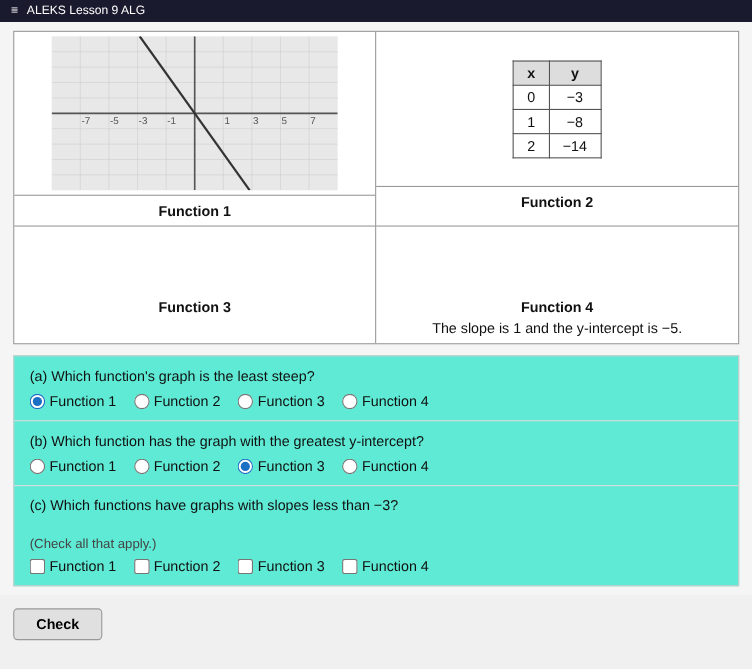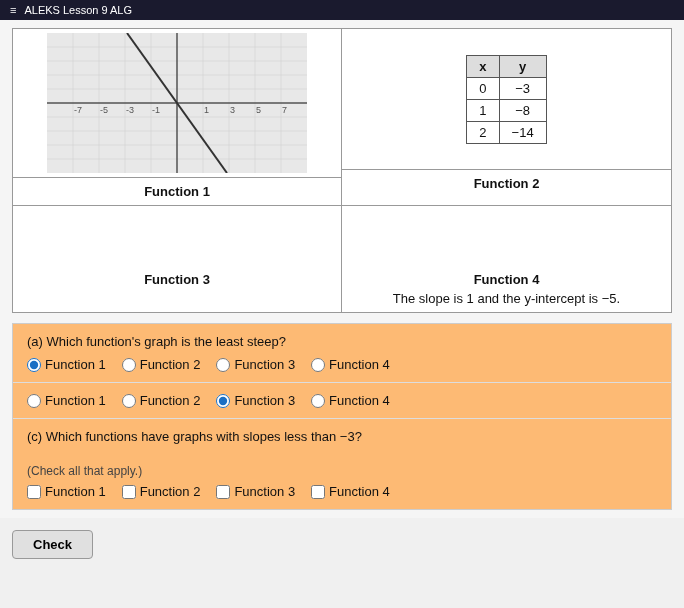--- a/index.html
+++ b/index.html
@@ -196,21 +196,21 @@
       </div>
       <div style="padding:6px 8px;text-align:center;">
         <div style="font-weight:bold;font-size:13px;">Function 4</div>
         <div style="font-size:13px;margin-top:4px;">The slope is 1 and the y-intercept is −5.</div>
       </div>
     </div>
 
   </div>
 
 
-  <div style="background:#fdba74;border:1px solid #ccc;position:relative;">
+  <div style="background:#5eead4;border:1px solid #ccc;position:relative;">
 
     <div style="padding:10px 14px;border-bottom:1px solid #ddd;">
       <div style="font-size:13px;margin-bottom:8px;">(a) Which function's graph is the least steep?</div>
       <div class="radio-group">
         <label class="radio-item">
           <input type="radio" name="qa" checked="" style=""> 
             <span>Function 1</span>
         </label>
         <label class="radio-item">
           <input type="radio" name="qa" style=""> 
@@ -221,20 +221,21 @@
             <span>Function 3</span>
         </label>
         <label class="radio-item">
           <input type="radio" name="qa" style=""> 
             <span>Function 4</span>
         </label>
       </div>
     </div>
 
     <div style="padding:10px 14px;border-bottom:1px solid #ddd;">
+      <div style="font-size:13px;margin-bottom:8px;">(b) Which function has the graph with the greatest y-intercept?</div>
       <div class="radio-group">
         <label class="radio-item">
           <input type="radio" name="qb" style=""> 
             <span>Function 1</span>
         </label>
         <label class="radio-item">
           <input type="radio" name="qb" style=""> 
             <span>Function 2</span>
         </label>
         <label class="radio-item">

